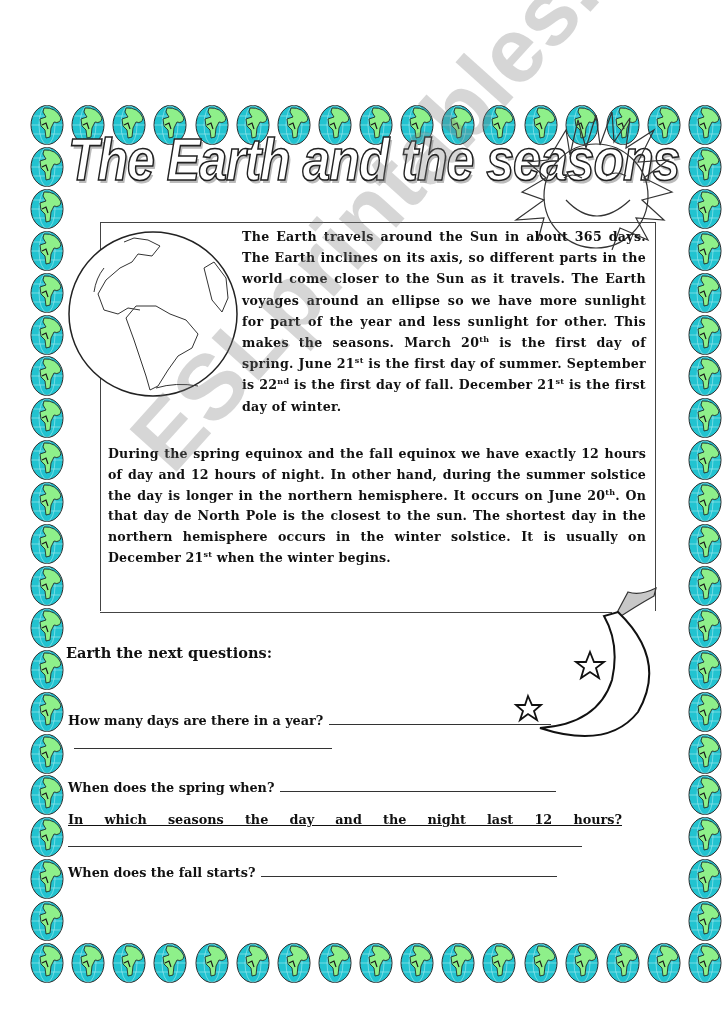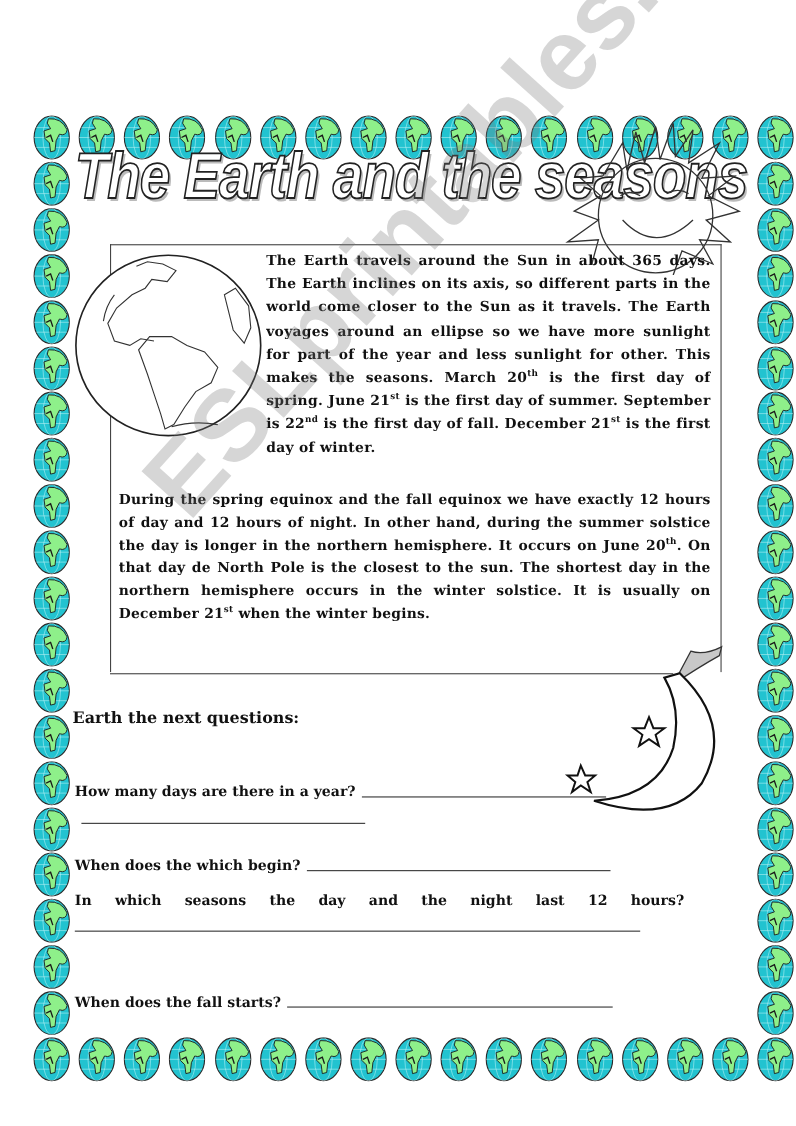--- a/index.html
+++ b/index.html
@@ -7,21 +7,21 @@
   .globe { position:absolute; width:34px; height:42px; }
   .title { position:absolute; left:68px; top:126px; font-family:"Liberation Sans", sans-serif; font-weight:bold; font-style:italic; font-size:50px; letter-spacing:-1px; color:#fff; -webkit-text-stroke:1.4px #222; text-shadow:2px 2px 0 #bbb; transform:scaleY(1.18); transform-origin:left top; white-space:nowrap; }
   .textbox { position:absolute; left:100px; top:222px; width:554px; height:388px; border-top:1.5px solid #444; border-left:1.5px solid #444; border-right:1.5px solid #444; }
   .textbox .bottom { position:absolute; left:-1.5px; bottom:-1.5px; width:512px; border-bottom:1.5px solid #444; }
   .para1 { position:absolute; left:242px; top:226px; width:404px; font-size:12.6px; font-weight:bold; line-height:21.2px; text-align:justify; letter-spacing:0.3px; }
   .para2 { position:absolute; left:108px; top:444px; width:538px; font-size:12.6px; font-weight:bold; line-height:20.8px; text-align:justify; letter-spacing:0.2px; }
   sup { font-size:8px; line-height:0; vertical-align:super; }
   .qhead { position:absolute; left:66px; top:644px; font-size:14.5px; font-weight:bold; }
   .q { position:absolute; left:68px; font-size:12.8px; font-weight:bold; white-space:nowrap; display:flex; align-items:flex-end; }
   .q .line { display:inline-block; border-bottom:1.3px solid #333; height:1px; margin-left:6px; margin-bottom:3px; }
-  .q-wide { position:absolute; left:68px; width:554px; font-size:12.8px; font-weight:bold; text-align:justify; text-align-last:justify; }
+  .q-wide { position:absolute; left:68px; width:554px; font-size:12.8px; font-weight:bold; text-align:justify; text-align-last:justify;text-decoration:underline; }
   .q-wide-line { position:absolute; left:68px; width:514px; border-bottom:1.3px solid #333; }
   .watermark { position:absolute; left:110px; top:420px; font-family:"Liberation Sans", sans-serif; font-weight:bold; font-size:92px; color:rgba(120,120,120,0.30); transform:rotate(-48deg); transform-origin:left top; white-space:nowrap; pointer-events:none; }
   svg { display:block; }
 </style>
 </head>
 <body>
 
 <div id="border">
     <div class="globe" style="left: 30px; top: 104px;">
       <svg width="34" height="42" viewBox="0 0 34 42">
@@ -1013,23 +1013,23 @@
 <div class="qhead">Earth the next questions:</div>
 
 <div class="q" style="top:713px;">
   <span>How many days are there in a year?</span>
   <span class="line" style="width:222px;"></span>
 </div>
 <div class="q" style="top:747px;">
   <span class="line" style="width:258px;"></span>
 </div>
 <div class="q" style="top:780px;">
-  <span>When does the which begin?</span>
+  <span>When does the spring when?</span>
   <span class="line" style="width:276px;"></span>
 </div>
 <div class="q-wide" style="top:812px;">In which seasons the day and the night last 12 hours?</div>
 <div class="q-wide-line" style="top:846px;"></div>
-<div class="q" style="top:904px;">
+<div class="q" style="top:865px;">
   <span>When does the fall starts?</span>
   <span class="line" style="width:296px;"></span>
 </div>
 
 <div class="watermark">ESLprintables.com</div>
 
 </body></html>

